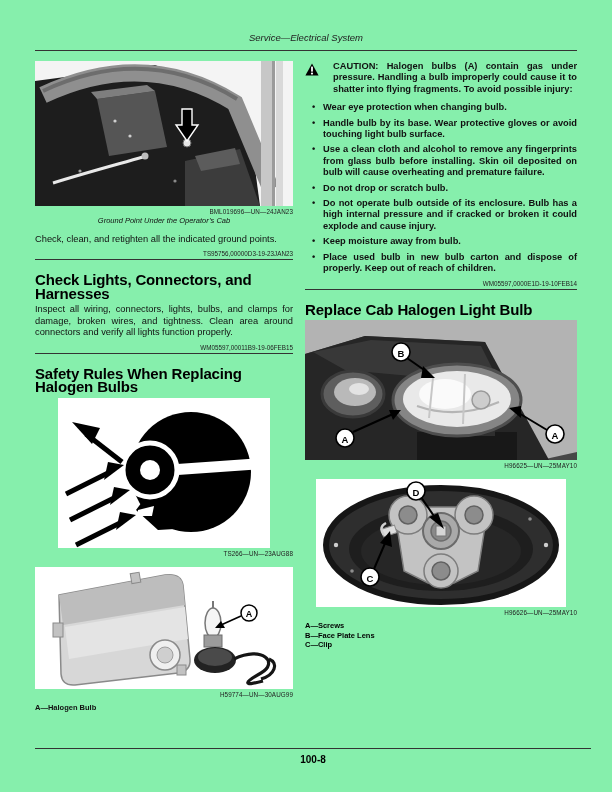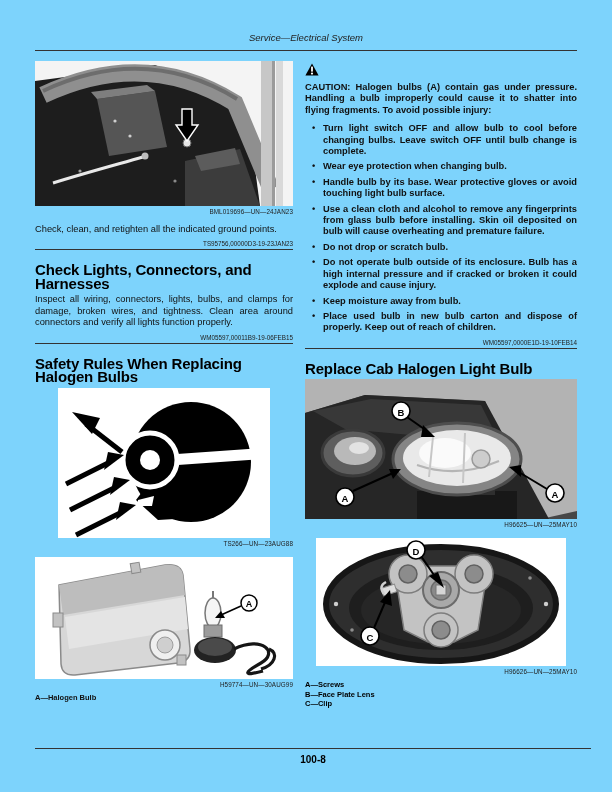--- a/index.html
+++ b/index.html
@@ -1,17 +1,17 @@
 <!DOCTYPE html>
 <html><head>
 <meta charset="utf-8">
 <style>
   html,body { margin:0; padding:0; background:#9a9a9a; }
   .page {
-    width:612px; height:792px; background:#7dd3fc; margin:0 auto; position:relative;
+    width:612px; height:792px; background:#86efac; margin:0 auto; position:relative;
     font-family:"Liberation Sans", sans-serif; color:#111;
     box-sizing:border-box; padding:32px 35px 0 35px; overflow:hidden;
   }
   .running-head { text-align:center; font-style:italic; font-size:9.5px; color:#222; padding-bottom:7px; }
   .head-rule { border:none; border-top:1.2px solid #333; margin:0 0 10px 0; }
   .columns { display:flex; gap:12px; }
   .col-left  { width:258px; flex:none; }
   .col-right { width:272px; flex:none; }
 
   .fig { margin:0; }
@@ -19,21 +19,21 @@
   svg text { font-family:"Liberation Sans", sans-serif; }
   .fig-code { font-size:6.3px; color:#222; text-align:right; margin-top:2px; letter-spacing:.1px; }
   .fig-caption { font-size:7.5px; font-style:italic; text-align:center; margin-top:1px; color:#111; }
 
   .para { font-size:9.3px; line-height:11.4px; text-align:justify; margin:9px 0 5px 0; }
   .sec-code { font-size:6.3px; color:#222; text-align:right; margin:5px 0 2px 0; }
   .sec-rule { border:none; border-top:1px solid #333; margin:0 0 13px 0; }
   h2 { font-size:15px; line-height:13.5px; margin:0 0 4px 0; letter-spacing:-.15px; color:#000; }
   .mt-lg { margin-top:6px; }
 
-  .caution { display:flex; gap:2px;flex-direction:column; }
+  .caution { display:flex; gap:14px; }
   .caution-icon { flex:none; padding-top:1px; }
   .caution-text { font-weight:bold; font-size:9.3px; line-height:11.4px; text-align:justify; }
   ul.caution-list { list-style:none; margin:7px 0 0 7px; padding:0; }
   ul.caution-list li {
     position:relative; padding-left:11px; margin-bottom:4px;
     font-weight:bold; font-size:9.3px; line-height:11.4px; text-align:justify;
   }
   ul.caution-list li::before { content:"\2022"; position:absolute; left:0; top:0; }
 
   .legend { font-size:7.5px; font-weight:bold; line-height:9.6px; margin-top:5px; color:#000; }
@@ -83,20 +83,21 @@
             <circle cx="95" cy="75" r="1.6" fill="#cfcfcf"></circle>
           <circle cx="45" cy="110" r="1.6" fill="#9f9f9f"></circle>
             <circle cx="140" cy="120" r="1.6" fill="#8a8a8a"></circle>
 
           <circle cx="152" cy="82" r="4" fill="#e6e6e6" stroke="#666" stroke-width="1"></circle>
           <g>
             <polygon points="147,48 157,48 157,64 163,64 152,80 141,64 147,64" fill="#000" stroke="#fff" stroke-width="1.4"></polygon>
           </g>
         </svg>
         <div class="fig-code">BML019696—UN—24JAN23</div>
+        <figcaption class="fig-caption">Ground Point Under the Operator’s Cab</figcaption>
       </figure>
 
       <p class="para">Check, clean, and retighten all the indicated ground points.</p>
       <div class="sec-code">TS95756,00000D3-19-23JAN23</div>
       <hr class="sec-rule">
 
       <h2>Check Lights, Connectors, and Harnesses</h2>
       <p class="para" style="margin-top:2px">Inspect all wiring, connectors, lights, bulbs, and clamps for damage, broken wires, and tightness. Clean area around connectors and verify all lights function properly.</p>
       <div class="sec-code">WM05597,00011B9-19-06FEB15</div>
       <hr class="sec-rule">
@@ -171,21 +172,20 @@
           <svg width="14" height="13" viewBox="0 0 14 13">
             <polygon points="7,0.5 13.6,12.5 0.4,12.5" fill="#000"></polygon>
             <rect x="6.1" y="3.6" width="1.8" height="5" fill="#fff"></rect>
             <circle cx="7" cy="10.6" r="1.1" fill="#fff"></circle>
           </svg>
         </span>
         <div class="caution-text">CAUTION: Halogen bulbs (A) contain gas under pressure. Handling a bulb improperly could cause it to shatter into flying fragments. To avoid possible injury:</div>
       </div>
 
       <ul class="caution-list">
-        <li>Turn light switch OFF and allow bulb to cool before changing bulbs. Leave switch OFF until bulb change is complete.</li>
         <li>Wear eye protection when changing bulb.</li>
         <li>Handle bulb by its base. Wear protective gloves or avoid touching light bulb surface.</li>
         <li>Use a clean cloth and alcohol to remove any fingerprints from glass bulb before installing. Skin oil deposited on bulb will cause overheating and premature failure.</li>
         <li>Do not drop or scratch bulb.</li>
         <li>Do not operate bulb outside of its enclosure. Bulb has a high internal pressure and if cracked or broken it could explode and cause injury.</li>
         <li>Keep moisture away from bulb.</li>
         <li>Place used bulb in new bulb carton and dispose of properly. Keep out of reach of children.</li>
       </ul>
 
       <div class="sec-code">WM05597,0000E1D-19-10FEB14</div>

